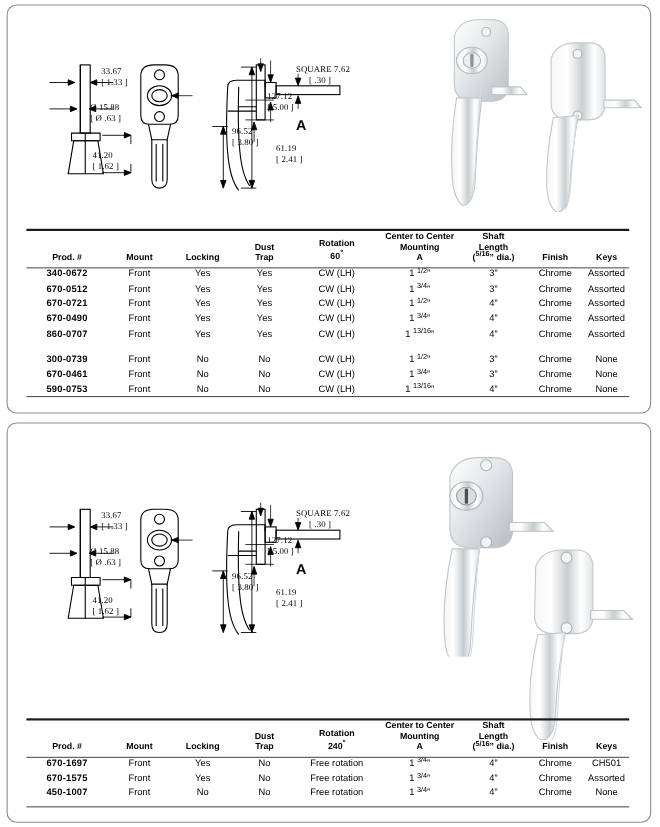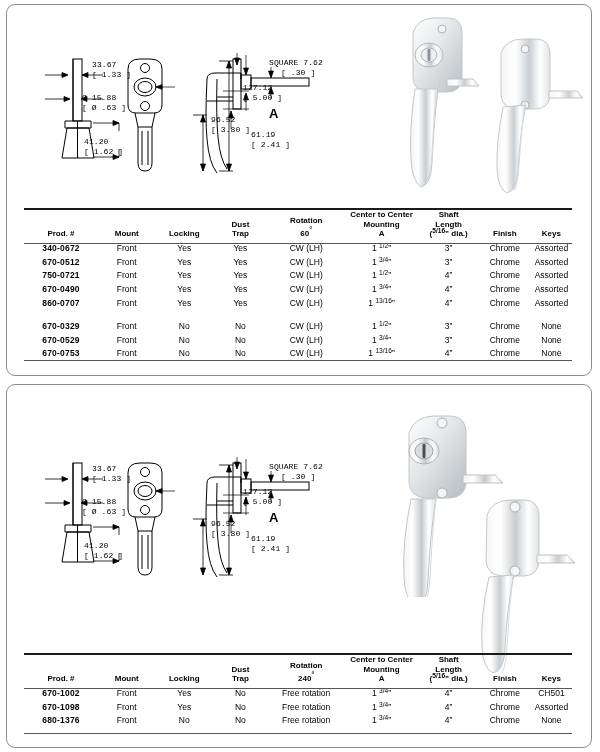--- a/index.html
+++ b/index.html
@@ -34,21 +34,21 @@
     position: absolute;
     left: 0; top: 0;
     width: 586px;
     height: 192px;
   }
   #panel-bottom .drawing-area { height: 248px; }
 
   .dwg { position: absolute; }
   .dim-text {
     position: absolute;
-    font-family: Liberation Mono, monospace;
+    font-family: Liberation Serif, serif;
     font-size: 8px;
     line-height: 9.5px;
     white-space: nowrap;
     letter-spacing: .1px;
   }
   .label-A {
     position: absolute;
     font-family: "Liberation Sans", sans-serif;
     font-size: 13px;
     font-weight: 700;
@@ -362,21 +362,21 @@
           <td>Front</td>
           <td>Yes</td>
           <td>Yes</td>
           <td>CW (LH)</td>
           <td>1 <span class="frac"><sup>3</sup>/<span style="font-size:100%">4</span></span>”</td>
           <td>3”</td>
           <td>Chrome</td>
           <td>Assorted</td>
         </tr>
         <tr>
-          <td class="prod">750-0721</td>
+          <td class="prod">670-0721</td>
           <td>Front</td>
           <td>Yes</td>
           <td>Yes</td>
           <td>CW (LH)</td>
           <td>1 <span class="frac"><sup>1</sup>/<span style="font-size:100%">2</span></span>”</td>
           <td>4”</td>
           <td>Chrome</td>
           <td>Assorted</td>
         </tr>
         <tr>
@@ -398,43 +398,43 @@
           <td>CW (LH)</td>
           <td>1 <span class="frac"><sup>13</sup>/<span style="font-size:100%">16</span></span>”</td>
           <td>4”</td>
           <td>Chrome</td>
           <td>Assorted</td>
         </tr>
         <tr class="spacer">
           <td colspan="9"></td>
         </tr>
         <tr>
-          <td class="prod">670-0329</td>
+          <td class="prod">300-0739</td>
           <td>Front</td>
           <td>No</td>
           <td>No</td>
           <td>CW (LH)</td>
           <td>1 <span class="frac"><sup>1</sup>/<span style="font-size:100%">2</span></span>”</td>
           <td>3”</td>
           <td>Chrome</td>
           <td>None</td>
         </tr>
         <tr>
-          <td class="prod">670-0529</td>
+          <td class="prod">670-0461</td>
           <td>Front</td>
           <td>No</td>
           <td>No</td>
           <td>CW (LH)</td>
           <td>1 <span class="frac"><sup>3</sup>/<span style="font-size:100%">4</span></span>”</td>
           <td>3”</td>
           <td>Chrome</td>
           <td>None</td>
         </tr>
         <tr>
-          <td class="prod">670-0753</td>
+          <td class="prod">590-0753</td>
           <td>Front</td>
           <td>No</td>
           <td>No</td>
           <td>CW (LH)</td>
           <td>1 <span class="frac"><sup>13</sup>/<span style="font-size:100%">16</span></span>”</td>
           <td>4”</td>
           <td>Chrome</td>
           <td>None</td>
         </tr>
       </tbody>
@@ -657,43 +657,43 @@
           <span>Shaft</span><br>
           <span>Length</span><br>
           <span>(</span><span class="frac"><sup>5</sup>/<sub style="font-size:100%;vertical-align:baseline">16</sub></span><span>” dia.)</span>
         </th>
         <th>Finish</th>
         <th>Keys</th>
       </tr>
     </thead>
     <tbody id="tbody-1">
         <tr>
-          <td class="prod">670-1002</td>
+          <td class="prod">670-1697</td>
           <td>Front</td>
           <td>Yes</td>
           <td>No</td>
           <td>Free rotation</td>
           <td>1 <span class="frac"><sup>3</sup>/<span style="font-size:100%">4</span></span>”</td>
           <td>4”</td>
           <td>Chrome</td>
           <td>CH501</td>
         </tr>
         <tr>
-          <td class="prod">670-1098</td>
+          <td class="prod">670-1575</td>
           <td>Front</td>
           <td>Yes</td>
           <td>No</td>
           <td>Free rotation</td>
           <td>1 <span class="frac"><sup>3</sup>/<span style="font-size:100%">4</span></span>”</td>
           <td>4”</td>
           <td>Chrome</td>
           <td>Assorted</td>
         </tr>
         <tr>
-          <td class="prod">680-1376</td>
+          <td class="prod">450-1007</td>
           <td>Front</td>
           <td>No</td>
           <td>No</td>
           <td>Free rotation</td>
           <td>1 <span class="frac"><sup>3</sup>/<span style="font-size:100%">4</span></span>”</td>
           <td>4”</td>
           <td>Chrome</td>
           <td>None</td>
         </tr>
       </tbody>

